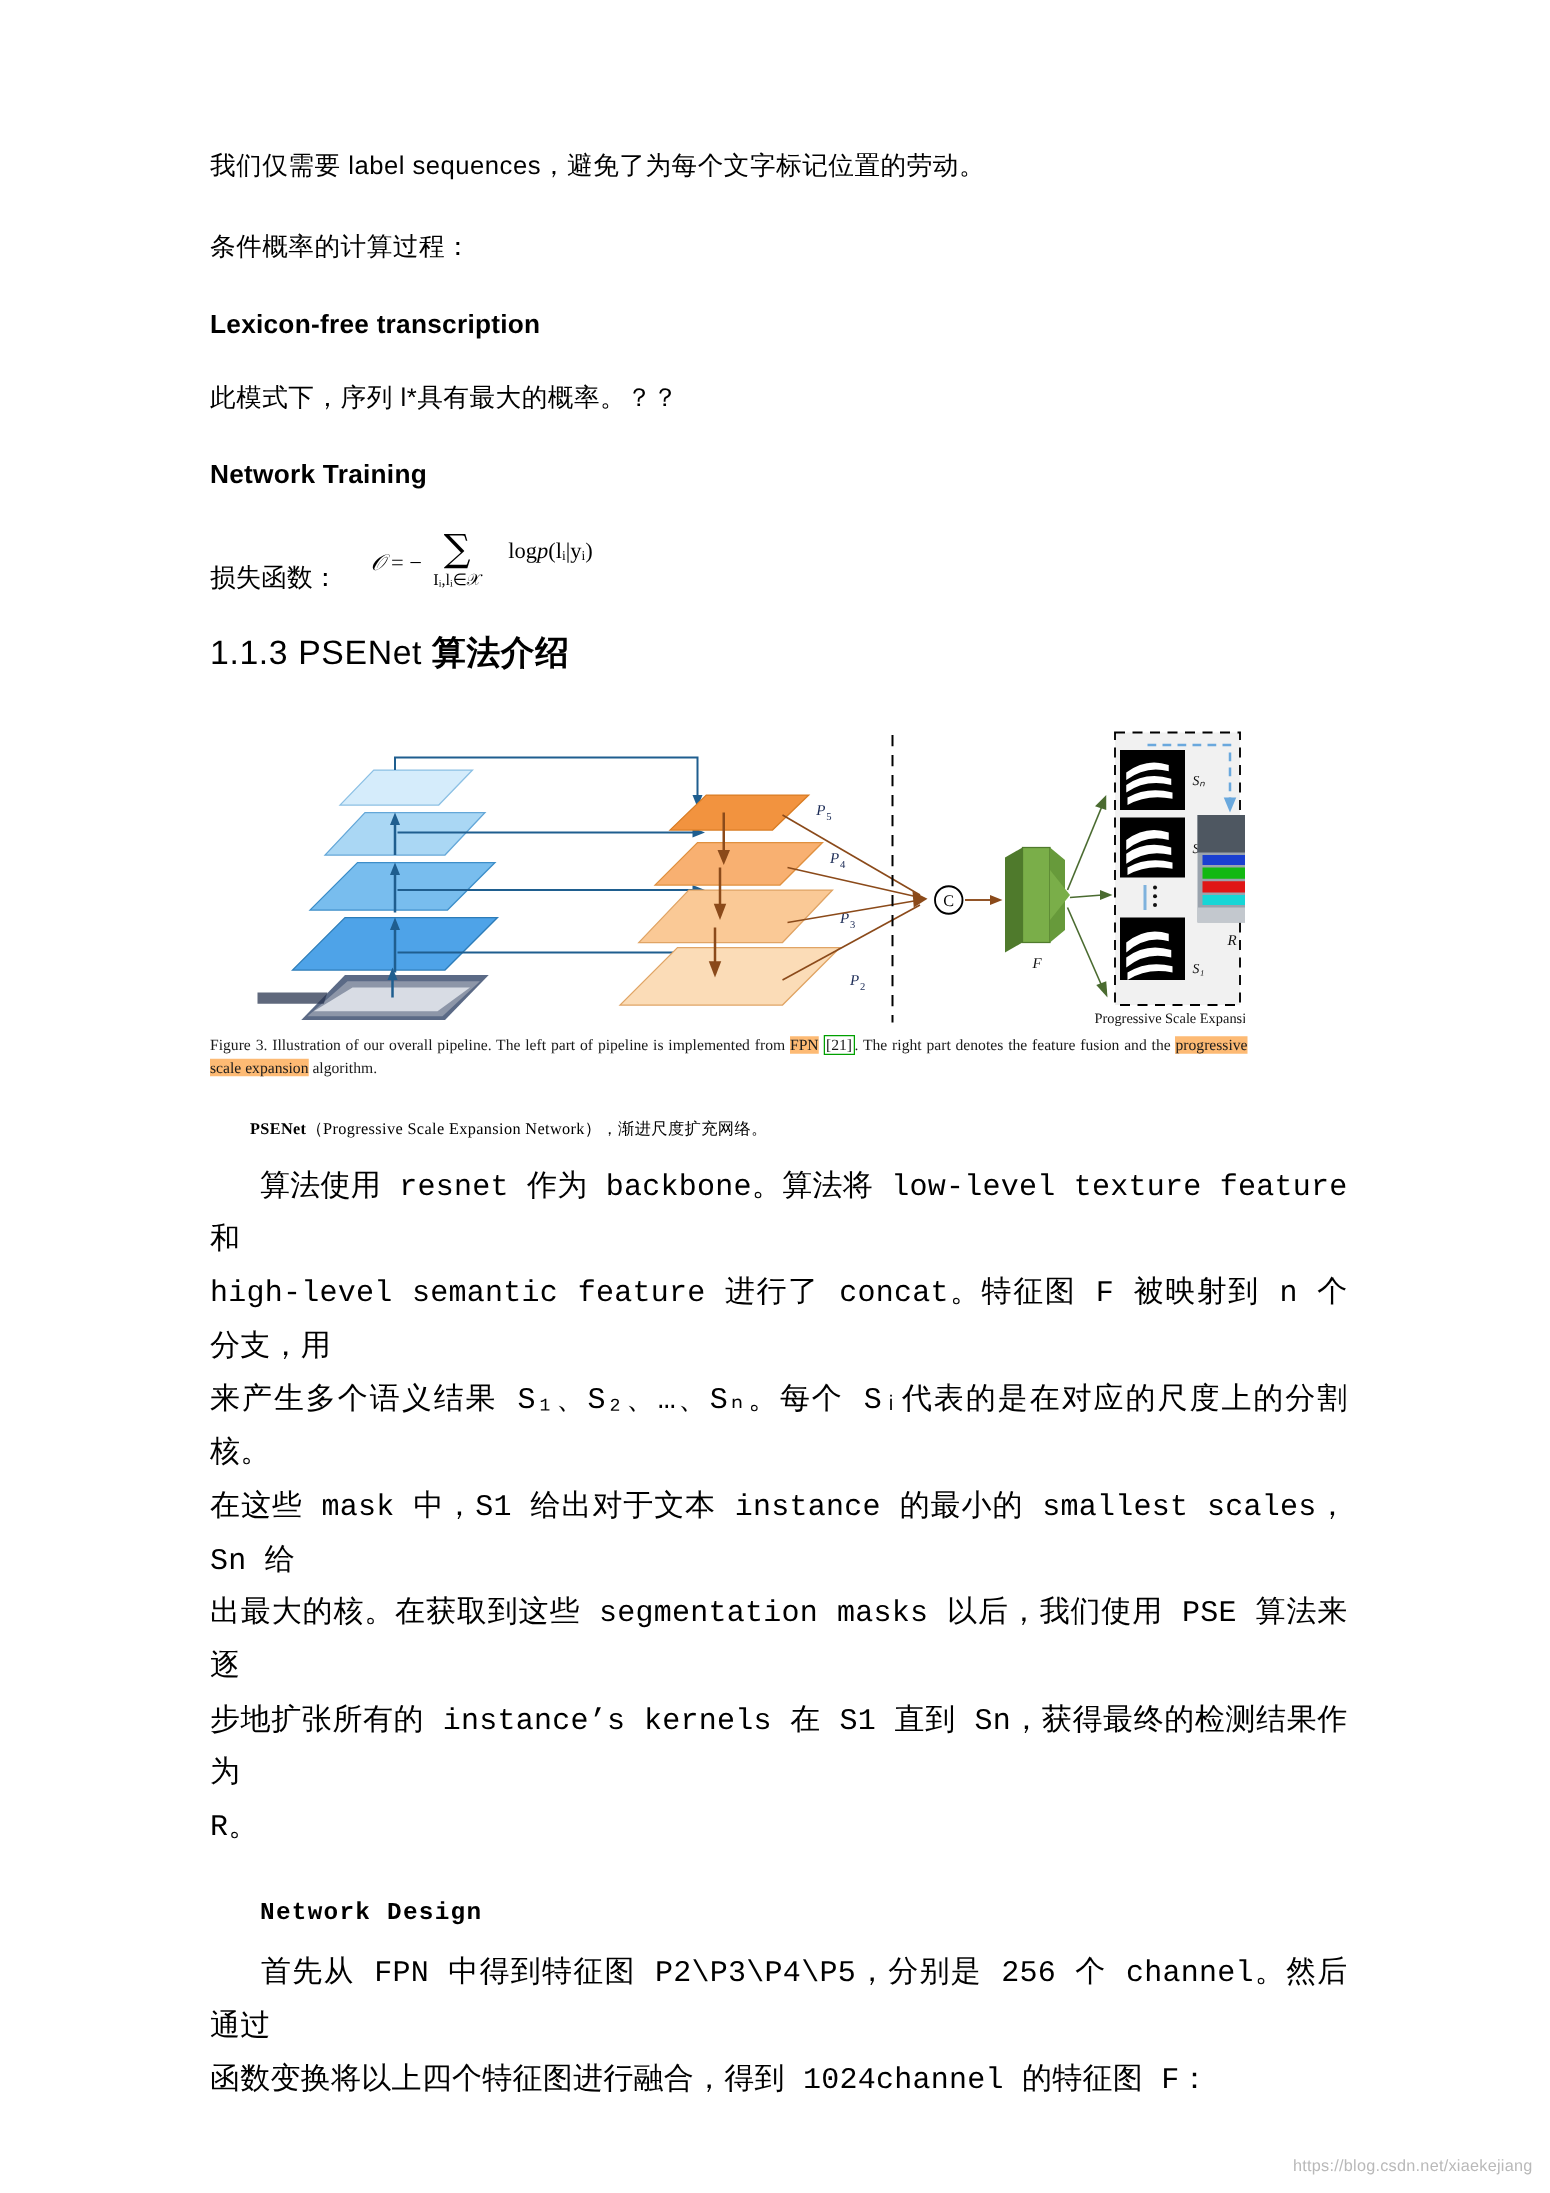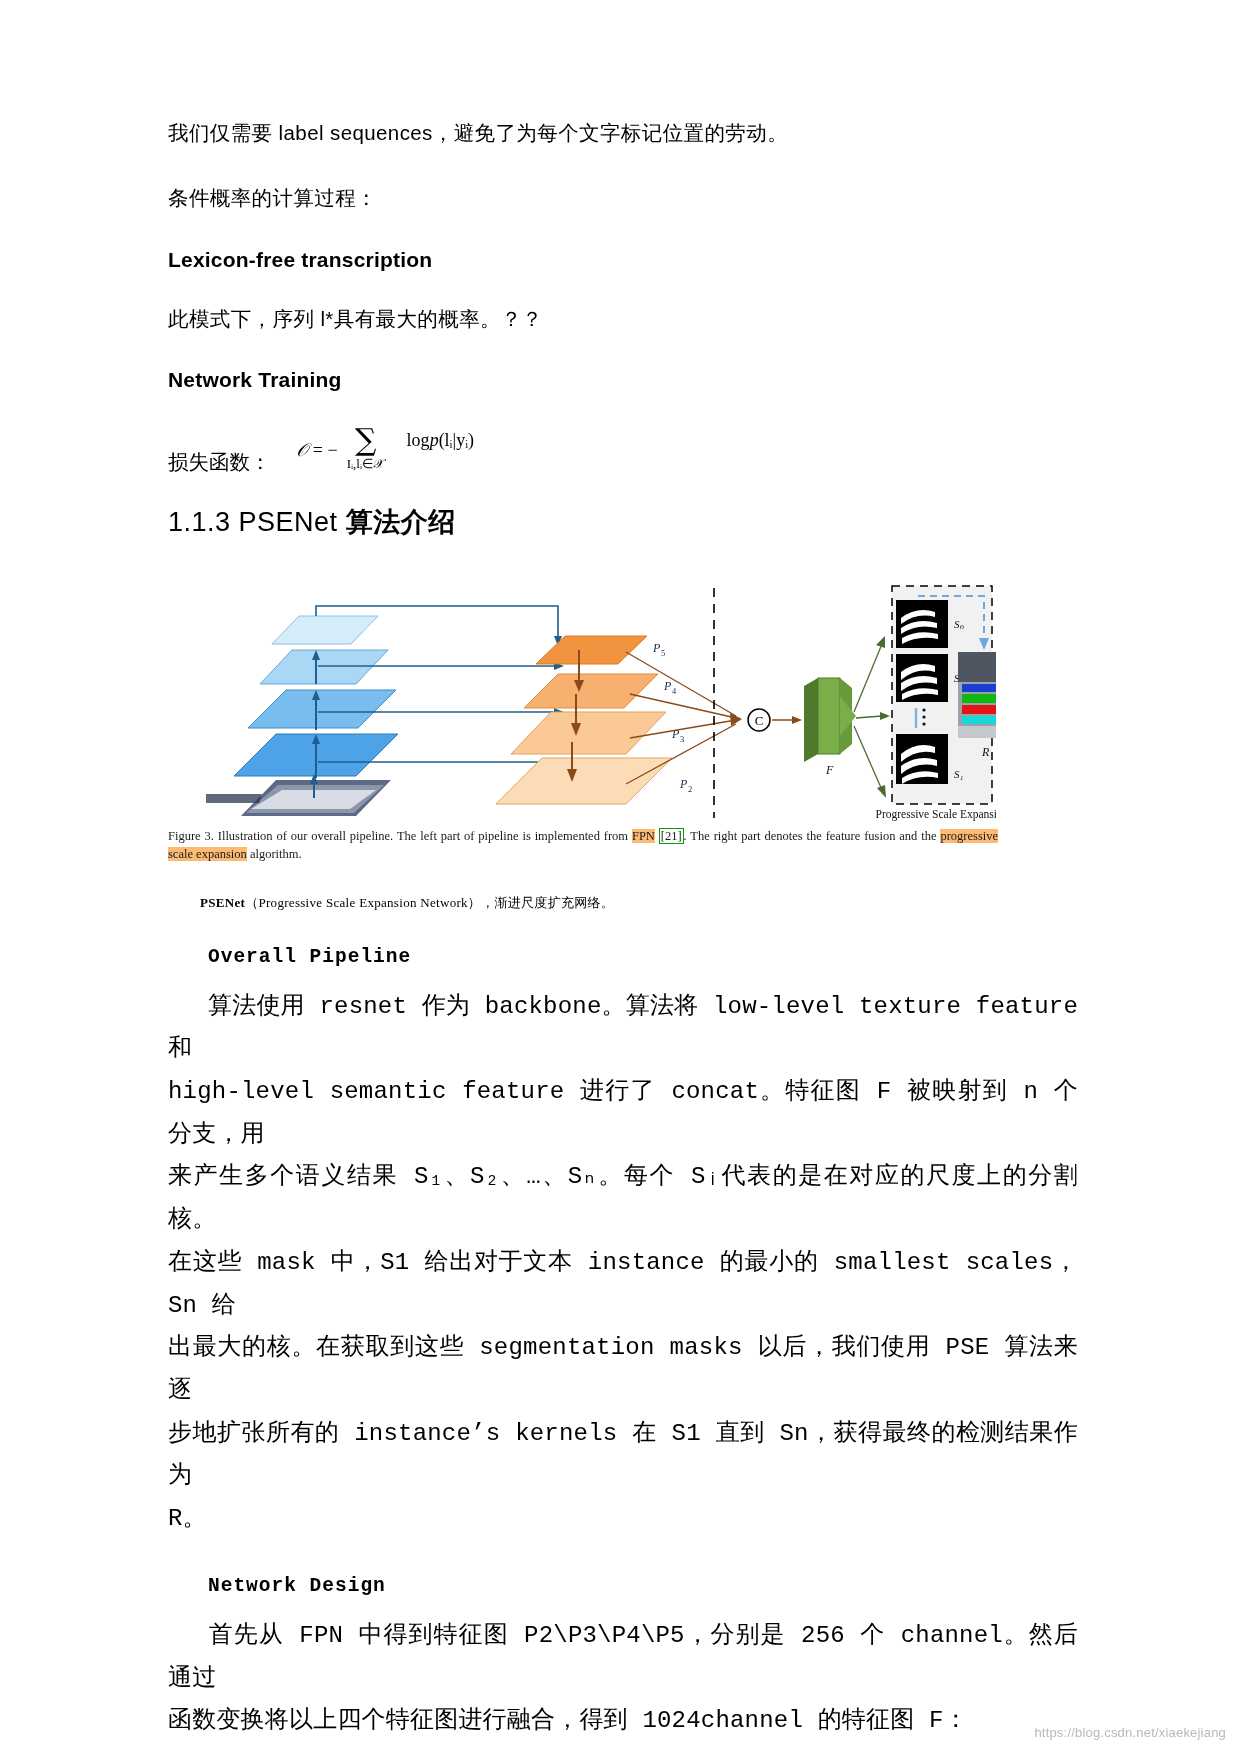--- a/index.html
+++ b/index.html
@@ -362,21 +362,20 @@
 
       <div class="fig-caption">
         <span>Figure 3. Illustration of our overall pipeline. The left part of pipeline is implemented from </span><span class="hl-yellow">FPN</span><span> </span><span class="hl-greenbox">[21]</span><span>. The right part denotes the feature fusion and the </span><span class="hl-yellow">progressive scale expansion</span><span> algorithm.</span>
       </div>
     </div>
 
     <p class="psenet-line">
       <span class="bold">PSENet</span><span>（Progressive Scale Expansion Network），渐进尺度扩充网络。</span>
     </p>
 
-    <p class="sub-head">Overall Pipeline</p>
 
     <div class="body-para">
       <span class="indent"></span><span>算法使用 resnet 作为 backbone。算法将 low-level  texture  feature 和</span><br>
       <span>high-level semantic feature 进行了 concat。特征图 F 被映射到 n 个分支，用</span><br>
       <span>来产生多个语义结果 S₁、S₂、…、Sₙ。每个 Sᵢ代表的是在对应的尺度上的分割核。</span><br>
       <span>在这些 mask 中，S1 给出对于文本 instance 的最小的 smallest  scales，Sn 给</span><br>
       <span>出最大的核。在获取到这些 segmentation  masks 以后，我们使用 PSE 算法来逐</span><br>
       <span>步地扩张所有的 instance’s kernels 在 S1 直到 Sn，获得最终的检测结果作为</span><br>
       <span>R。</span>
     </div>

